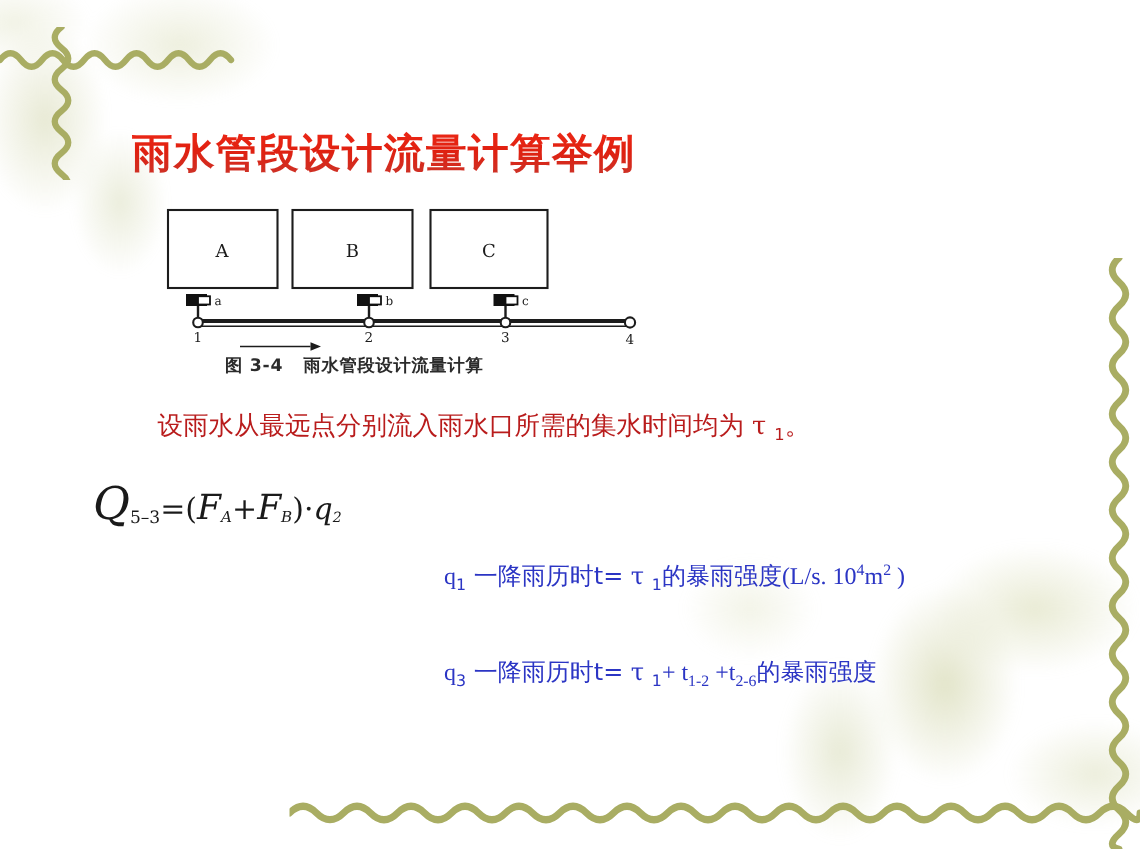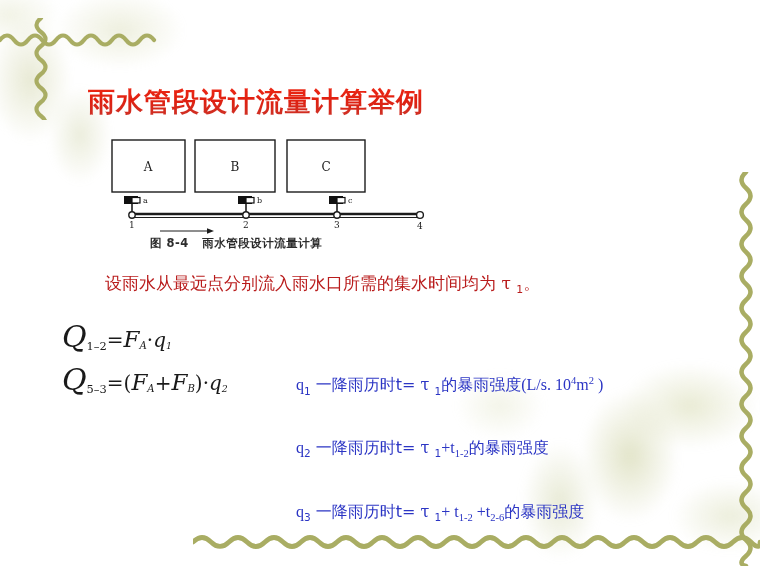--- a/index.html
+++ b/index.html
@@ -182,49 +182,43 @@
       <text x="307" y="91" font-family="DejaVu Serif, serif" font-size="9" fill="#1c1c1c">4</text>
     </g>
 
     <g>
       <line x1="50" y1="93" x2="97" y2="93" stroke="#1c1c1c" stroke-width="1"></line>
       <path d="M97,90.2 L104,93 L97,95.8 Z" fill="#1c1c1c"></path>
     </g>
   </svg>
 
   <div class="fig-caption">
-    <span>图 8-4</span>&nbsp;&nbsp;&nbsp;<span>雨水管段设计流量计算</span>
+    <span>图 3-4</span>&nbsp;&nbsp;&nbsp;<span>雨水管段设计流量计算</span>
   </div>
 
   <div class="blue-line">
     <span>设雨水从最远点分别流入雨水口所需的集水时间均为 </span><span class="tau">τ</span>&nbsp;<sub>1</sub><span>。</span>
   </div>
 
   <div class="equations">
 
-    <div class="eq">
-      <span class="Q">Q<sub>1–2</sub></span><span class="op">=</span><span class="F">F<sub>A</sub></span><span class="op">·</span><span class="q">q<sub>1</sub></span>
-    </div>
 
     <div class="eq">
       <span class="Q">Q<sub>5–3</sub></span><span class="op">=</span><span class="op">(</span><span class="F">F<sub>A</sub></span><span class="op">+</span><span class="F">F<sub>B</sub></span><span class="op">)</span><span class="op">·</span><span class="q">q<sub>2</sub></span>
     </div>
 
 
   </div>
 
   <div class="defs">
 
     <div class="def d1">
       <span class="lat">q</span><sub>1</sub>&nbsp;<span>一</span><span>降雨历时t= </span><span class="tau">τ</span>&nbsp;<sub>1</sub><span>的暴雨强度</span><span class="lat">(L/s. 10</span><sup class="lat">4</sup><span class="lat">m</span><sup class="lat">2</sup><span class="lat"> )</span>
     </div>
 
-    <div class="def d2">
-      <span class="lat">q</span><sub>2</sub>&nbsp;<span>一</span><span>降雨历时t= </span><span class="tau">τ</span>&nbsp;<sub>1</sub><span class="lat">+t</span><sub class="lat">1-2</sub><span>的暴雨强度</span>
-    </div>
 
     <div class="def d3">
       <span class="lat">q</span><sub>3</sub>&nbsp;<span>一</span><span>降雨历时t= </span><span class="tau">τ</span>&nbsp;<sub>1</sub><span class="lat">+ t</span><sub class="lat">1-2</sub><span class="lat"> +t</span><sub class="lat">2-6</sub><span>的暴雨强度</span>
     </div>
 
   </div>
 
 </div>
 
 </body></html>

